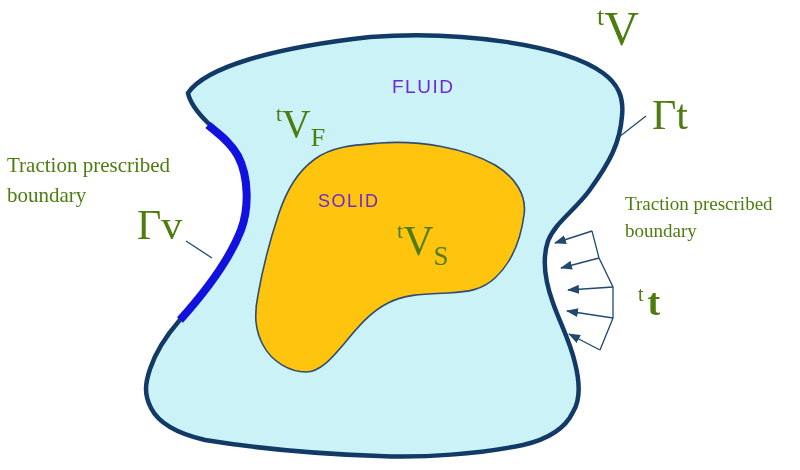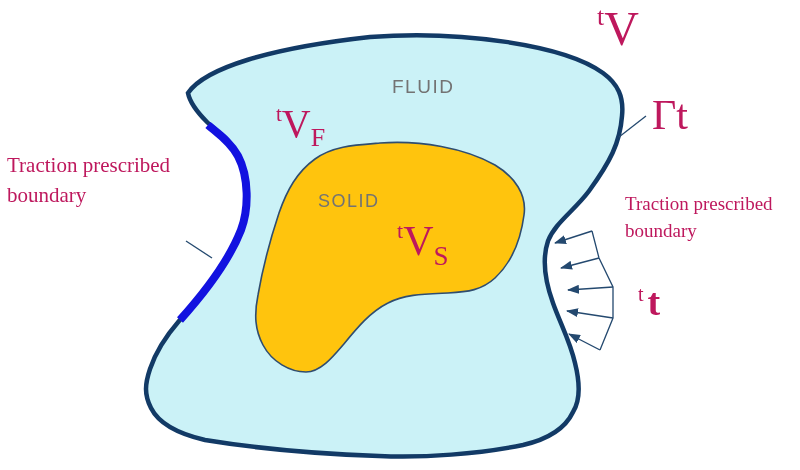--- a/index.html
+++ b/index.html
@@ -2,27 +2,27 @@
 <html><head>
 <meta charset="utf-8">
 <style>
   html,body{margin:0;padding:0;background:#ffffff;}
   .stage{
     position:relative;width:800px;height:470px;overflow:hidden;
     background:#ffffff;
     font-family:"Liberation Serif","DejaVu Serif",serif;
   }
   .stage svg{position:absolute;left:0;top:0;}
-  .lbl{position:absolute;color:#be185d;white-space:nowrap;line-height:1;}
+  .lbl{position:absolute;color:#4d7c0f;white-space:nowrap;line-height:1;}
   .caption{line-height:30px;font-size:21px;}
   .caption-sm{line-height:27px;font-size:19px;}
   .gamma{font-size:42px;}
   .sans{
     font-family:"Liberation Sans","DejaVu Sans",sans-serif;
-    letter-spacing:1.5px;color:#737373;
+    letter-spacing:1.5px;color:#6d28d9;
   }
   .fluid-name{font-size:19px;}
   .solid-name{font-size:18px;}
   
   .vol-main{font-size:48px;}
   .vol-sup{font-size:26px;vertical-align:20px;}
   .volF-main{font-size:40px;}
   .volF-sup{font-size:21px;vertical-align:16px;}
   .volF-sub{font-size:26px;vertical-align:-9px;}
   .volS-main{font-size:42px;}
@@ -107,20 +107,21 @@
   </div>
 
   <div class="lbl sans solid-name" style="left:318px;top:192px;">SOLID</div>
 
   <div class="lbl gamma" style="left:652px;top:94px;">Γt</div>
 
   <div class="lbl" style="left:397px;top:220px;">
     <span class="volS-sup">t</span><span class="volS-main">V</span><span class="volS-sub">S</span>
   </div>
 
+  <div class="lbl gamma" style="left:137px;top:204px;">Γv</div>
 
   <div class="lbl caption" style="left:7px;top:150px;">
     <div>Traction prescribed</div>
     <div>boundary</div>
   </div>
 
   <div class="lbl caption-sm" style="left:625px;top:190px;">
     <div>Traction prescribed</div>
     <div>boundary</div>
   </div>

